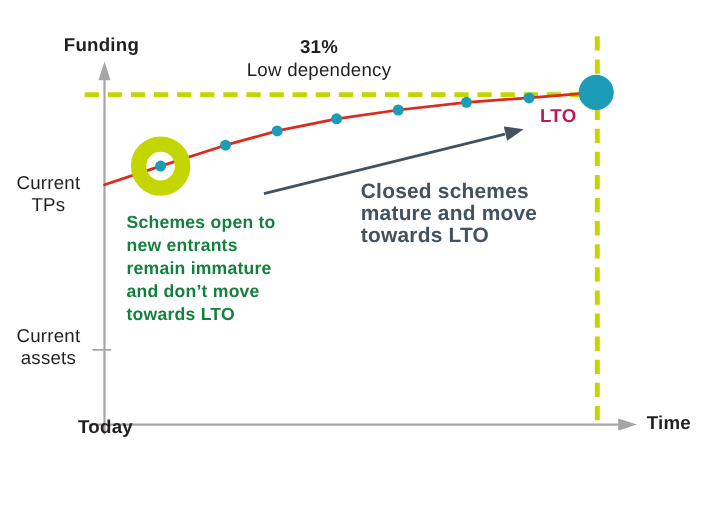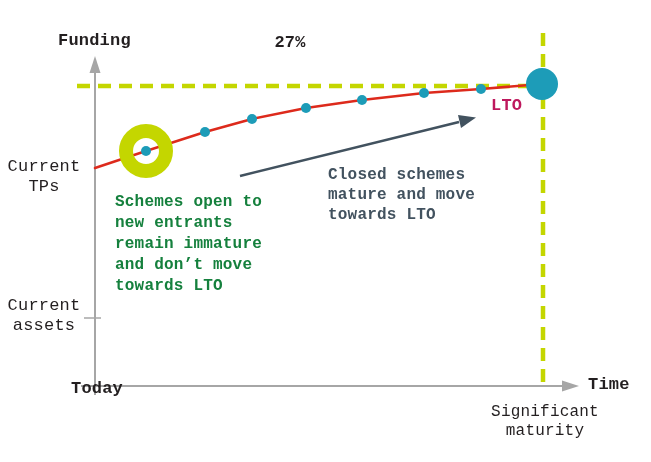--- a/index.html
+++ b/index.html
@@ -1,20 +1,20 @@
 <!DOCTYPE html>
 <html><head>
 <meta charset="utf-8">
 <style>
   html,body{margin:0;padding:0;background:#ffffff;}
   .stage{
     position:relative;
     width:651px;height:462px;
     background:#ffffff;
-    font-family:Liberation Mono, monospace;
+    font-family:Liberation Sans, sans-serif;
     color:#231f20;
     overflow:hidden;
   }
   .stage svg{position:absolute;left:0;top:0;}
   .lbl{
     position:absolute;
     white-space:pre-line;
     font-size:17px;
     line-height:20px;
     letter-spacing:0.2px;
@@ -29,21 +29,21 @@
   .lbl-today{left:71px;top:379px;}
   .lbl-time{left:588px;top:375px;}
   .lbl-sigmat{left:545px;top:403px;font-size:16px;line-height:19px;}
   .lbl-lto{left:491px;top:96px;color:#be185d;}
   .lbl-open{
     left:115px;top:192px;
     color:#15803d;font-weight:700;font-size:16px;line-height:21px;
   }
   .lbl-closed{
     left:328px;top:165px;
-    color:#42525f;font-weight:700;font-size:16px;line-height:20px;
+    color:#42525f;font-weight:700;font-size:19px;line-height:20px;
   }
 </style>
 </head>
 <body>
 
 <div class="stage">
 
   <svg width="651" height="462" viewBox="0 0 651 462">
       <line x1="95" y1="395" x2="95" y2="72" stroke="#a6a6a6" stroke-width="2"></line>
       <polygon points="95,56 89.5,73 100.5,73" fill="#a6a6a6"></polygon>
@@ -61,35 +61,34 @@
       <circle cx="362" cy="100" r="5" fill="#1d9cb8"></circle>
       <circle cx="424" cy="93" r="5" fill="#1d9cb8"></circle>
       <circle cx="481" cy="89" r="5" fill="#1d9cb8"></circle>
       <circle cx="542" cy="84" r="16" fill="#1d9cb8"></circle>
       <line x1="240" y1="176" x2="459" y2="122" stroke="#42525f" stroke-width="2.5"></line>
       <polygon points="476,117.5 461,128 458,115" fill="#42525f"></polygon>
     </svg>
 
   <div class="lbl bold lbl-funding">Funding</div>
 
-  <div class="lbl bold center lbl-100">27%</div>
+  <div class="lbl bold center lbl-100">31%</div>
 
+  <div class="lbl center lbl-lowdep">Low dependency</div>
 
   <div class="lbl center lbl-tps">Current
 TPs</div>
 
   <div class="lbl center lbl-assets">Current
 assets</div>
 
   <div class="lbl bold lbl-today">Today</div>
 
   <div class="lbl bold lbl-time">Time</div>
 
-  <div class="lbl center lbl-sigmat">Significant
-maturity</div>
 
   <div class="lbl bold lbl-lto">LTO</div>
 
   <div class="lbl lbl-open">Schemes open to
 new entrants
 remain immature
 and don’t move
 towards LTO</div>
 
   <div class="lbl lbl-closed">Closed schemes

